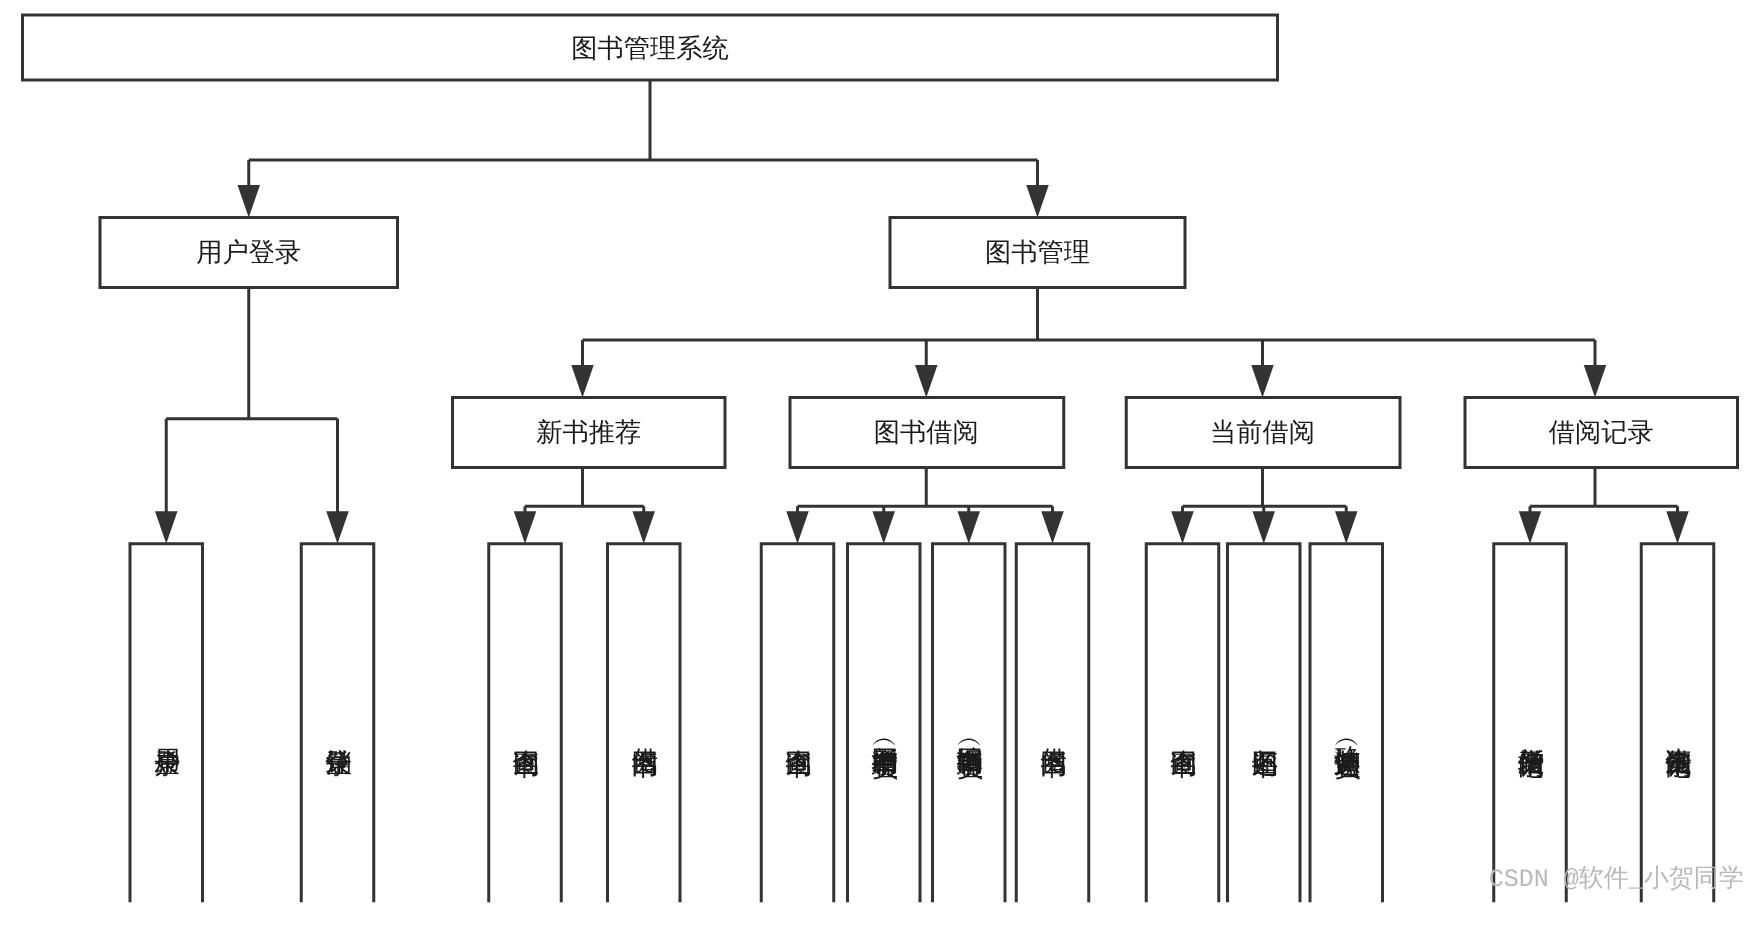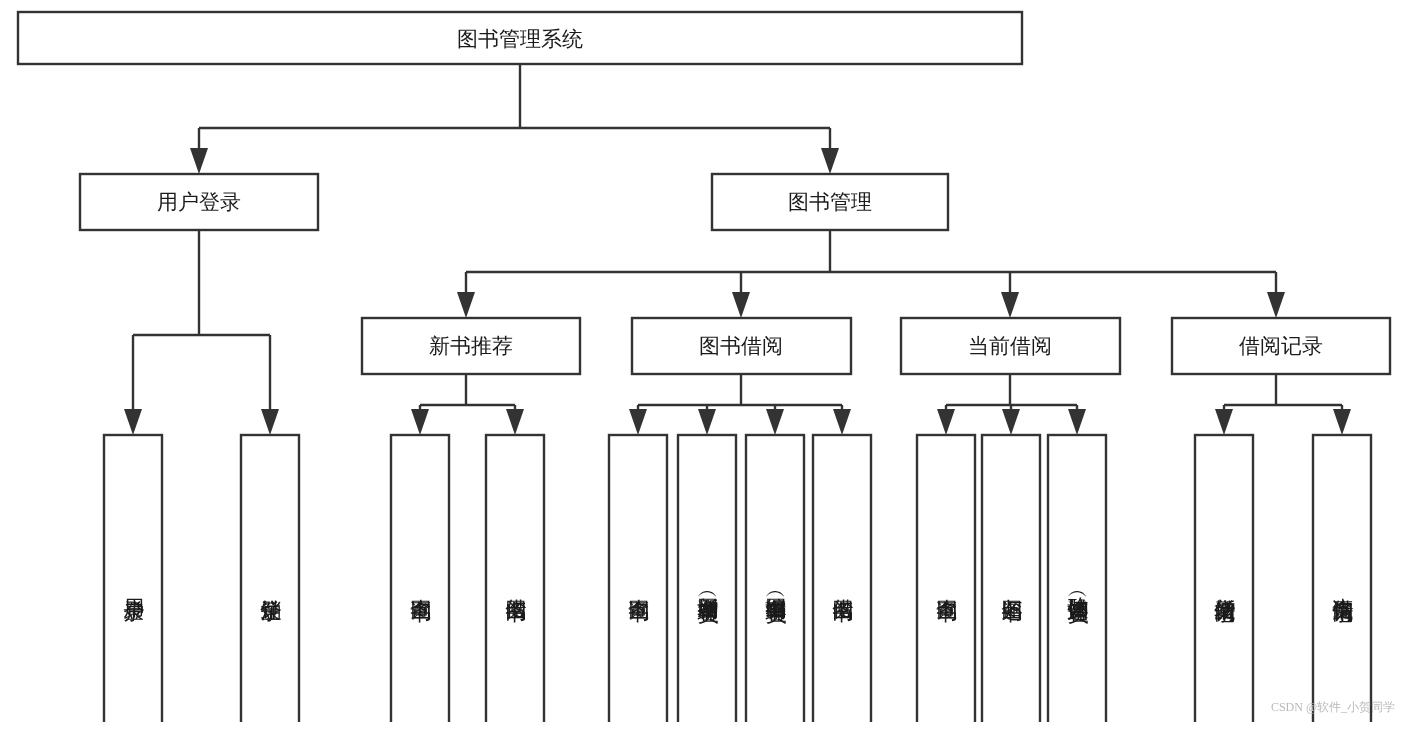--- a/index.html
+++ b/index.html
@@ -62,22 +62,22 @@
     align-items: center;
     justify-content: center;
     letter-spacing: 1px;
     pointer-events: none;
     user-select: none;
   }
   .watermark {
     position: absolute;
     right: 10px;
     bottom: 6px;
-    font-family: Liberation Serif, serif;
-    font-size: 12px;
+    font-family: Liberation Mono, monospace;
+    font-size: 20px;
     color: #b9b9b9;
     white-space: nowrap;
     user-select: none;
   }
 </style>
 </head>
 <body>
 
 <div id="diagram-root">
 

